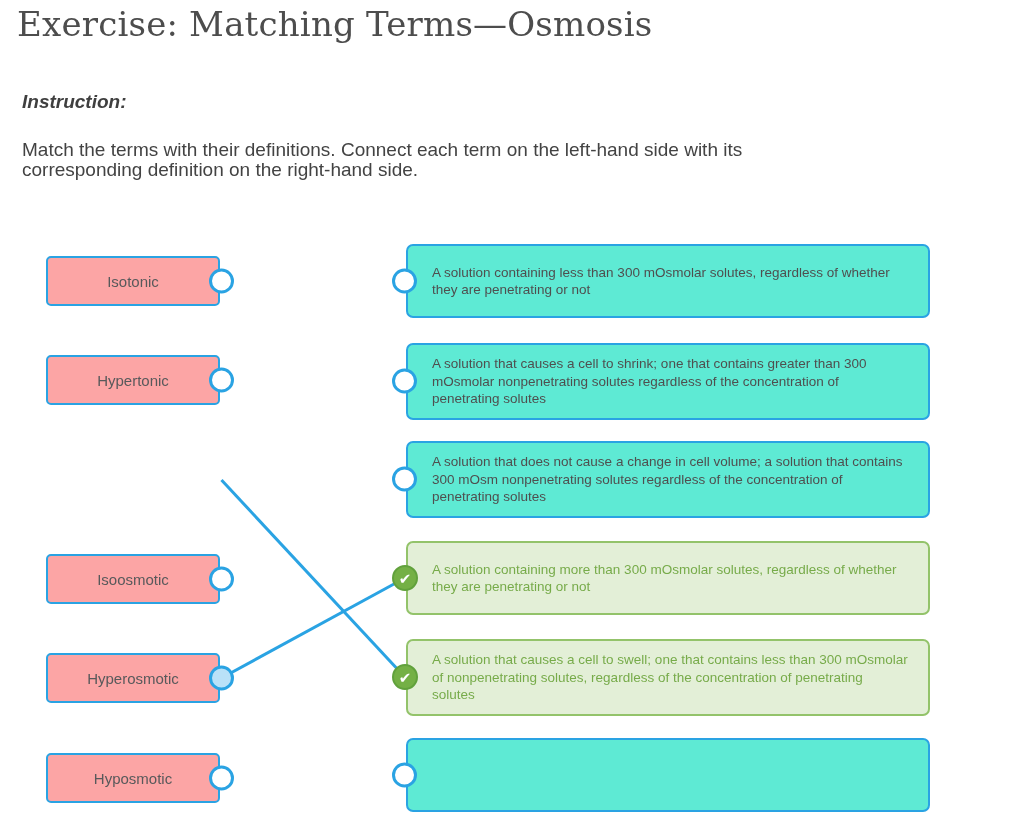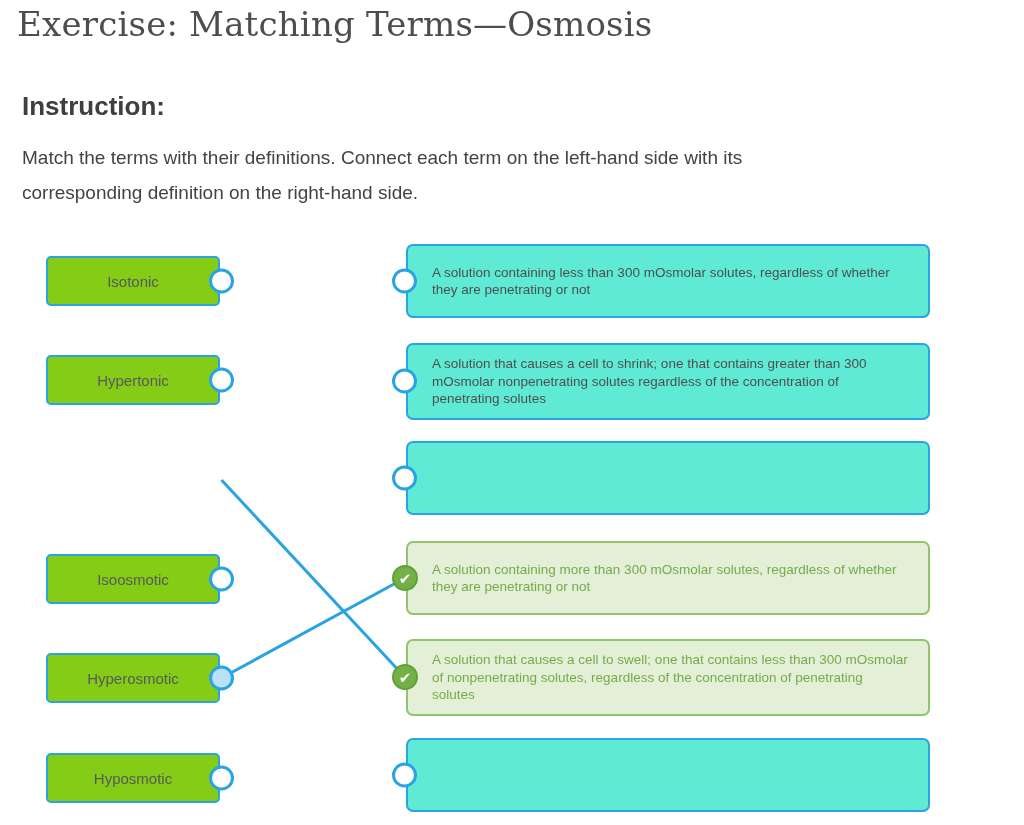--- a/index.html
+++ b/index.html
@@ -21,32 +21,32 @@
   .stage{position:relative;width:1024px;height:825px;background:#ffffff;overflow:hidden;}
 
   .page-title{
     position:absolute;left:17px;top:4px;
     font-family:"DejaVu Serif","Liberation Serif",serif;
     font-size:34px;font-weight:500;letter-spacing:0.2px;
     color:var(--title-color);
   }
   .instruction-label{
     position:absolute;left:22px;top:91px;
-    font-size:26px;font-weight:bold;color:var(--body-text);
+    font-size:19px;font-weight:bold;color:var(--body-text);font-style:italic;
   }
   .instruction-text{
     position:absolute;left:22px;top:140px;width:840px;
-    font-size:19px;line-height:35px;color:#434343;
+    font-size:19px;line-height:20px;color:#434343;
   }
 
   #lines{position:absolute;left:0;top:0;pointer-events:none;}
 
   .term{
     position:absolute;left:46px;width:174px;height:50px;
-    border:2.5px solid var(--accent-blue);border-radius:5px;background:#84cc16;
+    border:2.5px solid var(--accent-blue);border-radius:5px;background:#fca5a5;
     display:flex;align-items:center;justify-content:center;
     cursor:pointer;
   }
   .term-label{font-size:15px;color:var(--term-text);}
   .port{
     position:absolute;top:50%;transform:translateY(-50%);
     width:25px;height:25px;border:3px solid var(--accent-blue);
     border-radius:50%;background:#ffffff;
   }
   .term .port{right:-16px;}
@@ -113,20 +113,21 @@
   <div class="def" id="def-0" style="top:244px">
     <span class="port"></span>
     <span class="def-text">A solution containing less than 300 mOsmolar solutes, regardless of whether they are penetrating or not</span>
   </div>
   <div class="def" id="def-1" style="top:343px">
     <span class="port"></span>
     <span class="def-text">A solution that causes a cell to shrink; one that contains greater than 300 mOsmolar nonpenetrating solutes regardless of the concentration of penetrating solutes</span>
   </div>
   <div class="def" id="def-2" style="top:441px">
     <span class="port"></span>
+    <span class="def-text">A solution that does not cause a change in cell volume; a solution that contains 300 mOsm nonpenetrating solutes regardless of the concentration of penetrating solutes</span>
   </div>
   <div class="def correct" id="def-3" style="top:541px">
     <span class="port">✔</span>
     <span class="def-text">A solution containing more than 300 mOsmolar solutes, regardless of whether they are penetrating or not</span>
   </div>
   <div class="def correct" id="def-4" style="top:639px">
     <span class="port">✔</span>
     <span class="def-text">A solution that causes a cell to swell; one that contains less than 300 mOsmolar of nonpenetrating solutes, regardless of the concentration of penetrating solutes</span>
   </div>
   <div class="def" id="def-5" style="top:738px">

